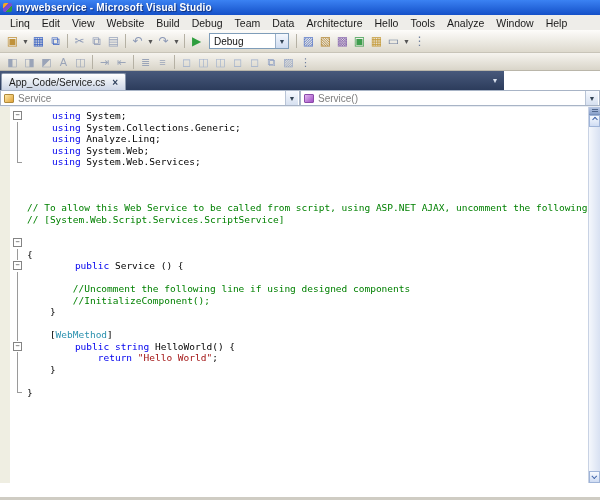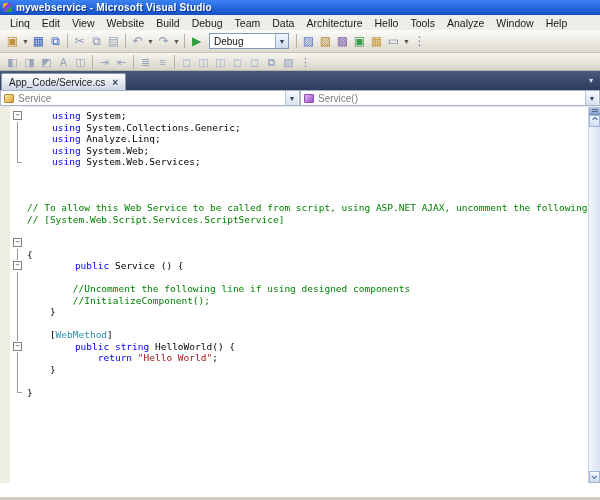--- a/index.html
+++ b/index.html
@@ -32,21 +32,21 @@
   .tb-sep { width:1px; height:14px; background:#b5b1a4; margin:0 3px; }
   .tb-caret { font-size:7px; color:#555; width:9px; text-align:center; }
   .debug-combo { width:80px; height:16px; background:#fff; border:1px solid #7f9db9;
     display:flex; align-items:center; margin:0 4px; font-size:10px; color:#111; }
   .debug-combo .val { flex:1; padding-left:4px; }
   .debug-combo .dd { width:13px; height:14px; border-left:1px solid #9ab0c8;
     background:linear-gradient(#f4f8fe,#cfdcf0); display:flex; align-items:center; justify-content:center;
     font-size:7px; color:#345; }
 
   
-  .tabstrip { position:absolute; left:0; top:71px; width:600px; height:19px;
+  .tabstrip { position:absolute; left:0; top:71px; width:504px; height:19px;
     background:linear-gradient(#48597b,#2c3c5c); display:flex; align-items:flex-end; padding-left:1px; }
   .tab { height:17px; background:linear-gradient(#ffffff,#cdd6e6); border:1px solid #8a97ad; border-bottom:none;
     border-radius:2px 2px 0 0; display:flex; align-items:center; padding:0 7px; font-size:10px; color:#1c1c1c; }
   .tab .close { margin-left:7px; font-size:10px; color:#30425e; font-weight:bold; cursor:default; }
   .tabstrip .strip-caret { margin-left:auto; margin-right:7px; align-self:center; color:#d9e1ee; font-size:8px; }
 
   
   .navbar { position:absolute; left:0; top:90px; width:600px; height:17px; background:#e8ecf2; display:flex; }
   .nav-combo { flex:1; height:16px; margin-top:0; background:#fff; border:1px solid #a8b4c6;
     display:flex; align-items:center; font-size:10px; color:#7d7d7d; }

